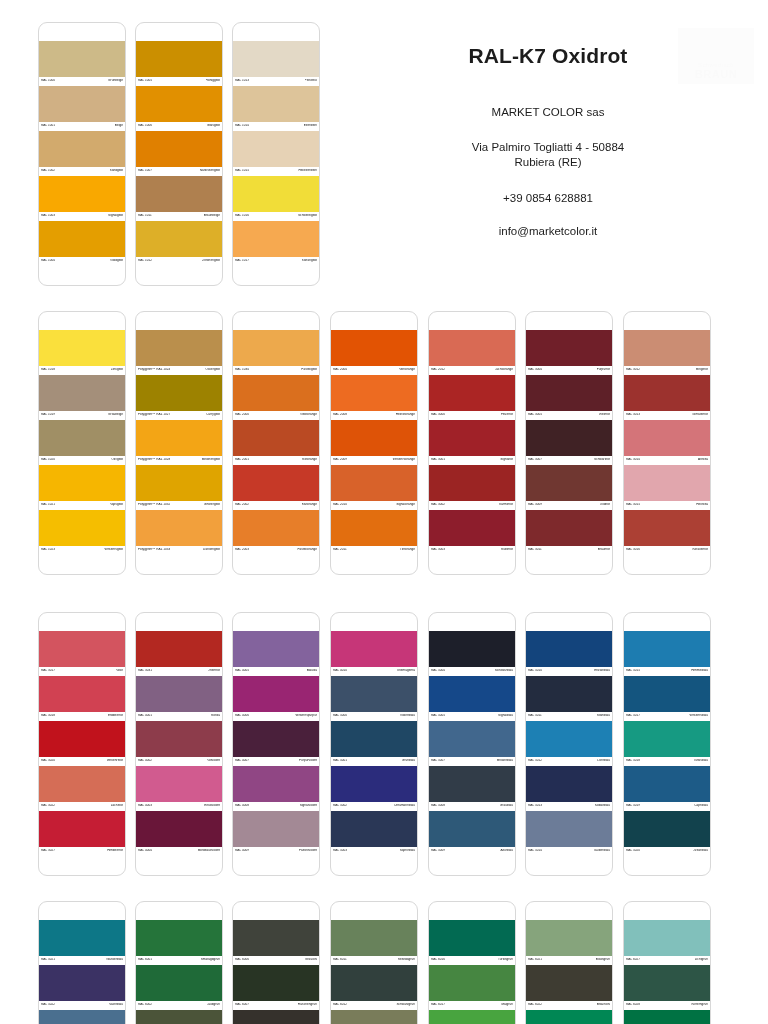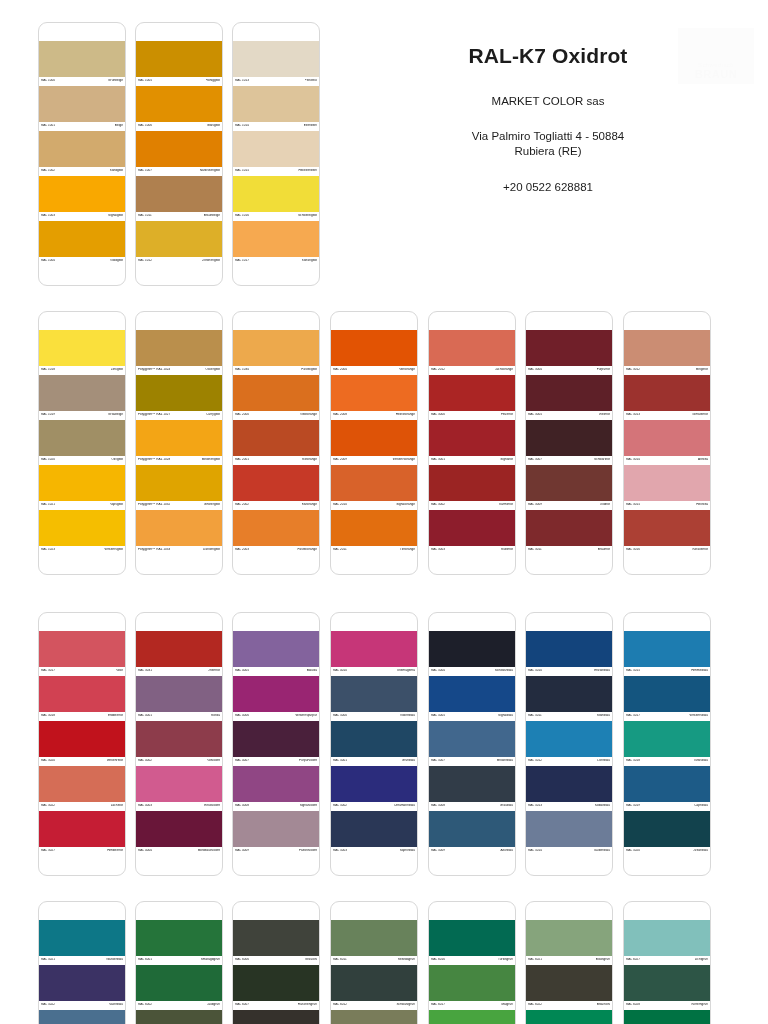--- a/index.html
+++ b/index.html
@@ -26,21 +26,21 @@
   }
   #brand-title {
     font-size: 21px;
     font-weight: bold;
     letter-spacing: 0.1px;
     margin: 14px 0 0 0;
     color: #1c1c1c;
   }
   #company-name {
     font-size: 11.5px;
-    margin-top: 27px;
+    margin-top: 38px;
     color: #1c1c1c;
   }
   #address {
     font-size: 11.5px;
     margin-top: 22px;
     line-height: 1.33;
     color: #1c1c1c;
     white-space: pre-line;
   }
   #phone {
@@ -144,21 +144,22 @@
   }
 </style>
 </head>
 <body>
 
 <div id="header">
   <div id="brand-title">RAL-K7 Oxidrot</div>
   <div id="company-name">MARKET COLOR sas</div>
   <div id="address">Via Palmiro Togliatti 4 - 50884
 Rubiera (RE)</div>
-  <div id="phone">+20 0522 628881</div>
+  <div id="phone">+39 0854 628881</div>
+  <div id="email">info@marketcolor.it</div>
 </div>
 
 <div id="watermark">
   <div class="wm-sub">Schwedisch</div>
   <div class="wm-main">BRAUN</div>
 </div>
 
 <div id="grid-root">
     <div class="fan-row" style="top: 22px;">
       <div class="fan-card" style="left: 38px;">

